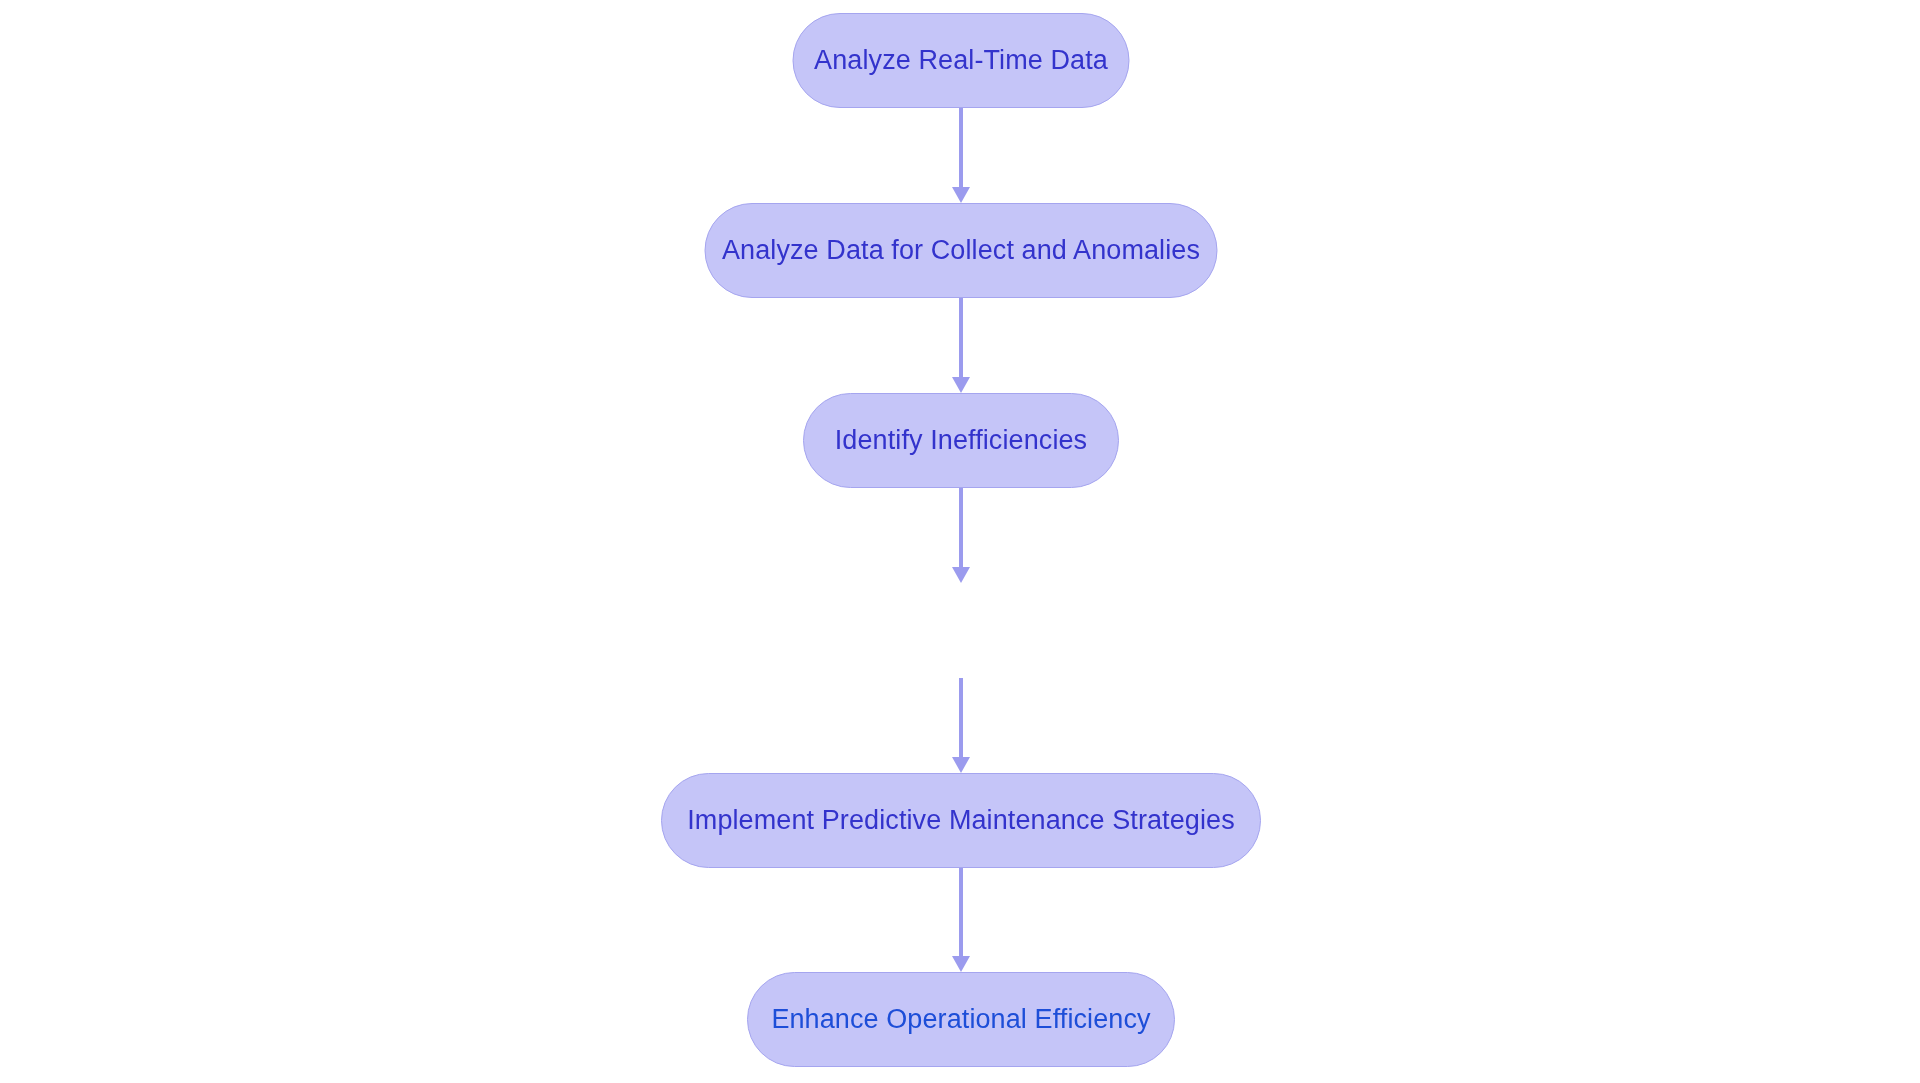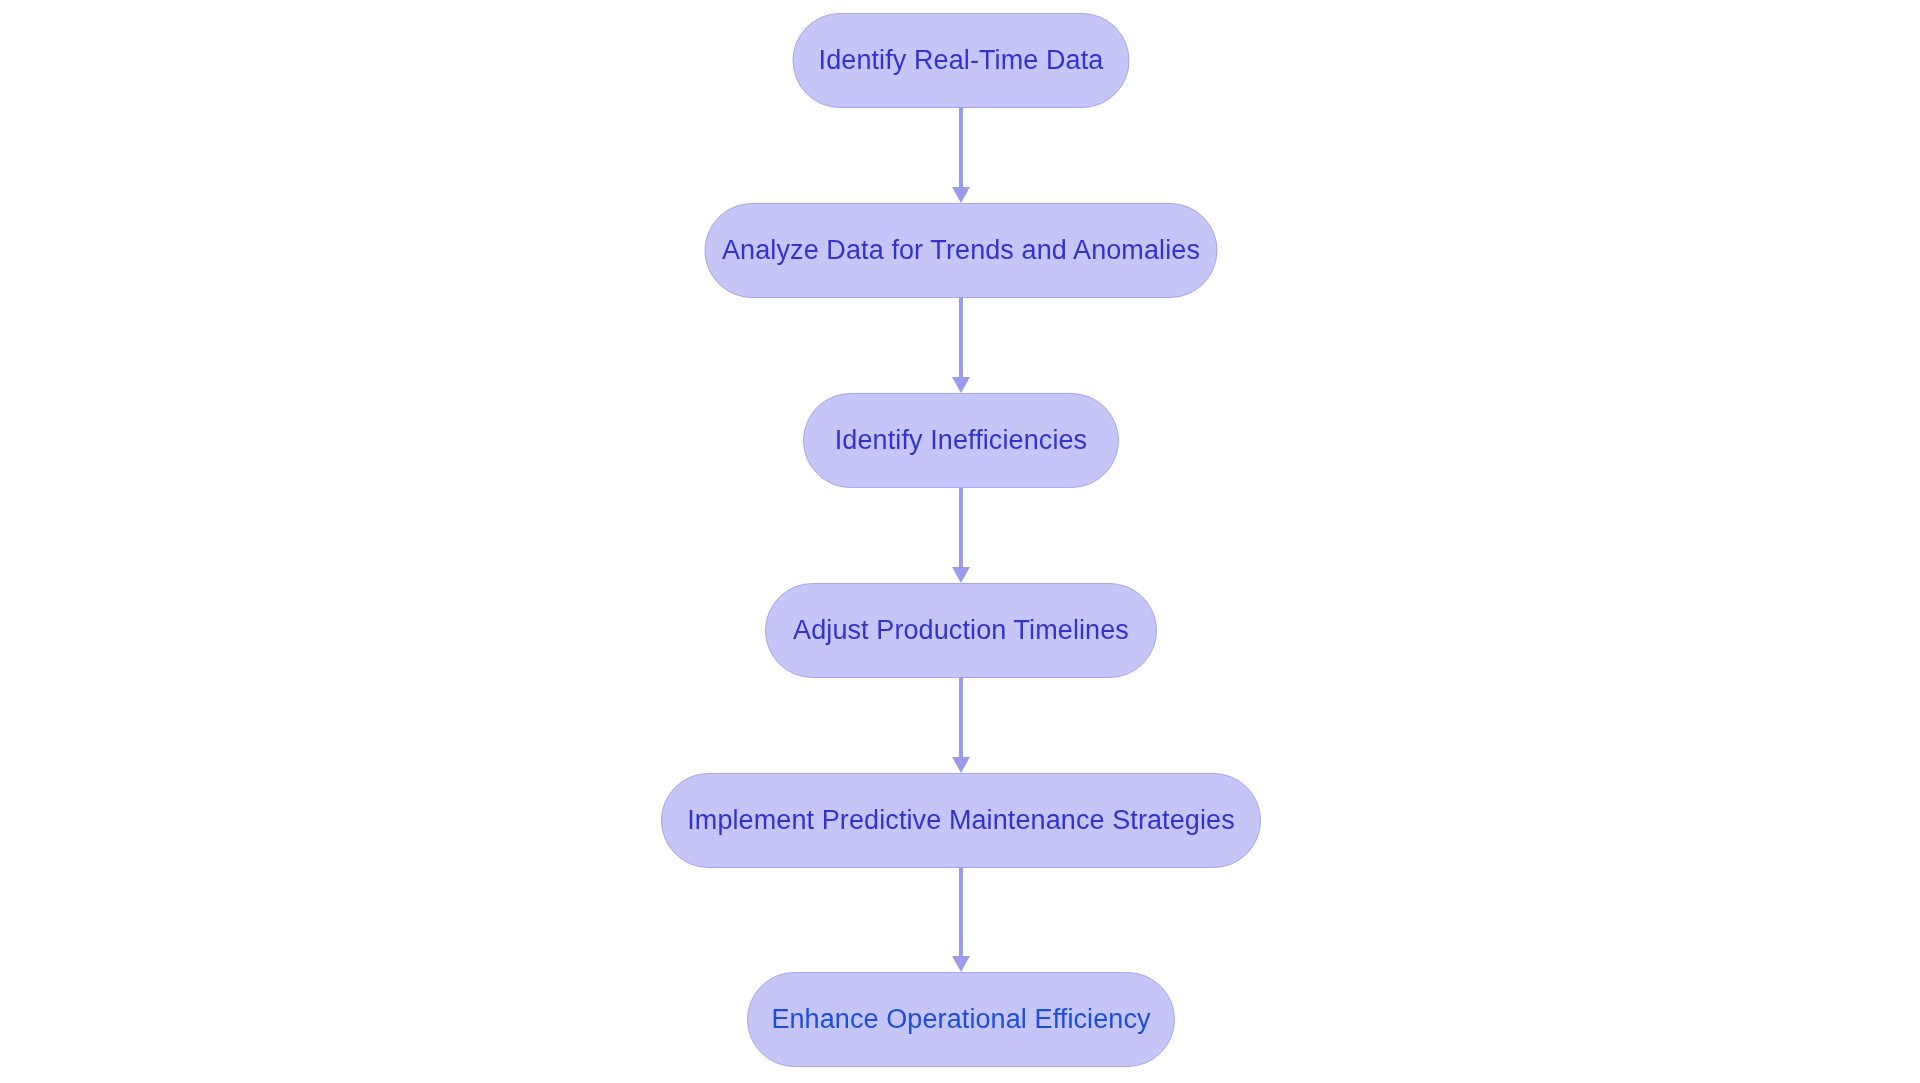--- a/index.html
+++ b/index.html
@@ -87,30 +87,27 @@
         <polygon points="952,757 970,757 961,773" fill="#9b9bee"></polygon>
       </g>
       <g>
         <line x1="961" y1="868" x2="961" y2="958" stroke="#9b9bee" stroke-width="4"></line>
         <polygon points="952,956 970,956 961,972" fill="#9b9bee"></polygon>
       </g>
     </svg>
 
   <div id="node-layer">
       <div class="flow-node" style="left: 961px; top: 13px; width: 337px; background: rgb(197, 197, 248); border-color: rgb(165, 165, 239);">
-        <span class="flow-node-label" style="color: rgb(51, 51, 204);">Identify Real-Time Data</span>
+        <span class="flow-node-label" style="color: rgb(51, 51, 204);">Analyze Real-Time Data</span>
       </div>
       <div class="flow-node" style="left: 961px; top: 203px; width: 513px; background: rgb(197, 197, 248); border-color: rgb(165, 165, 239);">
-        <span class="flow-node-label" style="color: rgb(51, 51, 204);">Analyze Data for Trends and Anomalies</span>
+        <span class="flow-node-label" style="color: rgb(51, 51, 204);">Analyze Data for Collect and Anomalies</span>
       </div>
       <div class="flow-node" style="left: 961px; top: 393px; width: 316px; background: rgb(197, 197, 248); border-color: rgb(165, 165, 239);">
         <span class="flow-node-label" style="color: rgb(51, 51, 204); text-align: right;">Identify Inefficiencies</span>
-      </div>
-      <div class="flow-node" style="left: 961px; top: 583px; width: 392px; background: rgb(197, 197, 248); border-color: rgb(165, 165, 239);">
-        <span class="flow-node-label" style="color: rgb(51, 51, 204);">Adjust Production Timelines</span>
       </div>
       <div class="flow-node" style="left: 961px; top: 773px; width: 600px; background: rgb(197, 197, 248); border-color: rgb(165, 165, 239); align-items: center;">
         <span class="flow-node-label" style="color: rgb(51, 51, 204);">Implement Predictive Maintenance Strategies</span>
       </div>
       <div class="flow-node" style="left: 961px; top: 972px; width: 428px; background: rgb(197, 197, 248); border-color: rgb(165, 165, 239);">
         <span class="flow-node-label" style="color: #1d4ed8;">Enhance Operational Efficiency</span>
       </div>
     </div>
 
 </div>

